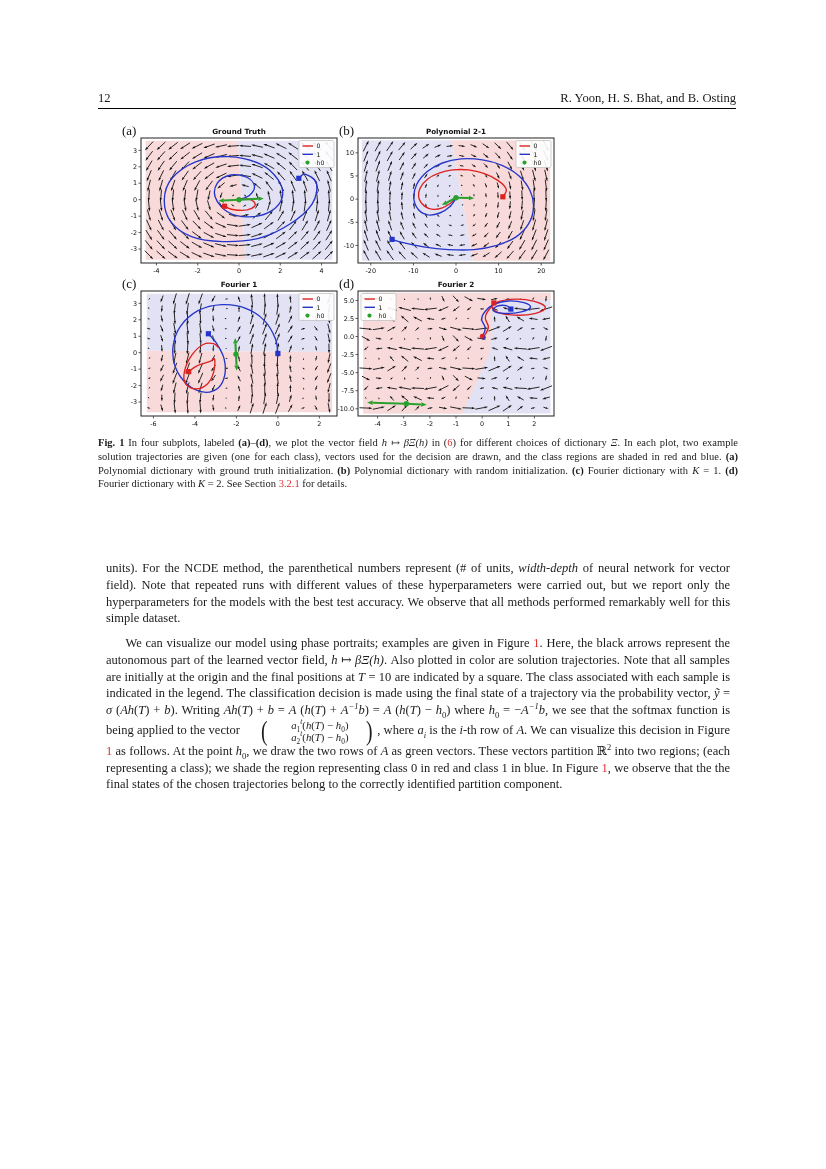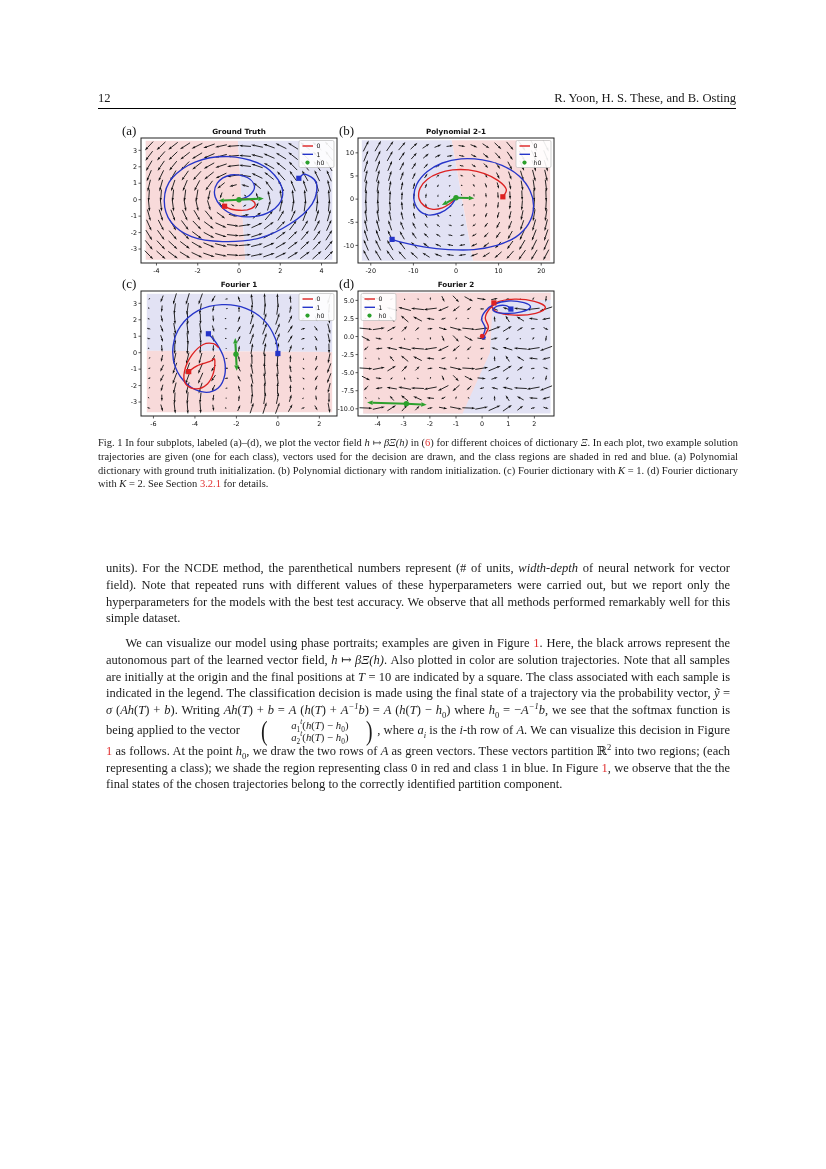--- a/index.html
+++ b/index.html
@@ -10,40 +10,40 @@
   .rule{position:absolute;left:98px;top:108px;width:638px;border-top:1.7px solid #000;}
   .figwrap{position:absolute;left:0;top:0;}
   .figsvg{position:absolute;}
   .caption{position:absolute;left:98px;top:436px;width:640px;font-size:10.5px;line-height:1.31;
            text-align:justify;}
   .bodytext{position:absolute;left:98px;top:552px;width:640px;font-size:12.5px;line-height:1.34;
             text-align:justify;}
   .bodytext p{margin:8px;text-indent:1.55em;}
   .bodytext p.noindent{text-indent:0;}
   .it{font-style:italic;}
-  .bd{font-weight:normal;}
+  .bd{font-weight:bold;}
   .ref{color:#e03131;}
   .sup{vertical-align:super;font-size:68%;line-height:0;}
   .sub{vertical-align:sub;font-size:68%;line-height:0;}
   .vec{display:inline-flex;align-items:center;vertical-align:-38%;}
   .vec .col{display:inline-flex;flex-direction:column;font-size:86%;line-height:1.12;text-align:left;}
   .vec .paren{font-size:225%;font-weight:300;line-height:0.75;transform:scaleX(0.7);}
   svg text{user-select:none;}
   .axlbl{font:6.4px "DejaVu Sans",sans-serif;fill:#111;}
   .sptitle{font:600 7.2px "DejaVu Sans",sans-serif;fill:#111;}
   .corner{font:13px "Liberation Serif",serif;fill:#111;}
   .leglbl{font:6.2px "DejaVu Sans",sans-serif;fill:#111;}
 </style>
 </head>
 <body>
 
 <div class="page">
   <div class="hdr">
     <span>12</span>
-    <span>R. Yoon, H. S. These, and B. Osting</span>
+    <span>R. Yoon, H. S. Bhat, and B. Osting</span>
   </div>
   <div class="rule"></div>
 
   <div class="figwrap" id="figure-area">
       <svg width="228" height="154" class="figsvg" style="left:120px;top:122px">
         <defs>
           <clipPath id="clip-a">
             <rect x="21" y="16" width="196" height="125"></rect>
           </clipPath>
         </defs>

